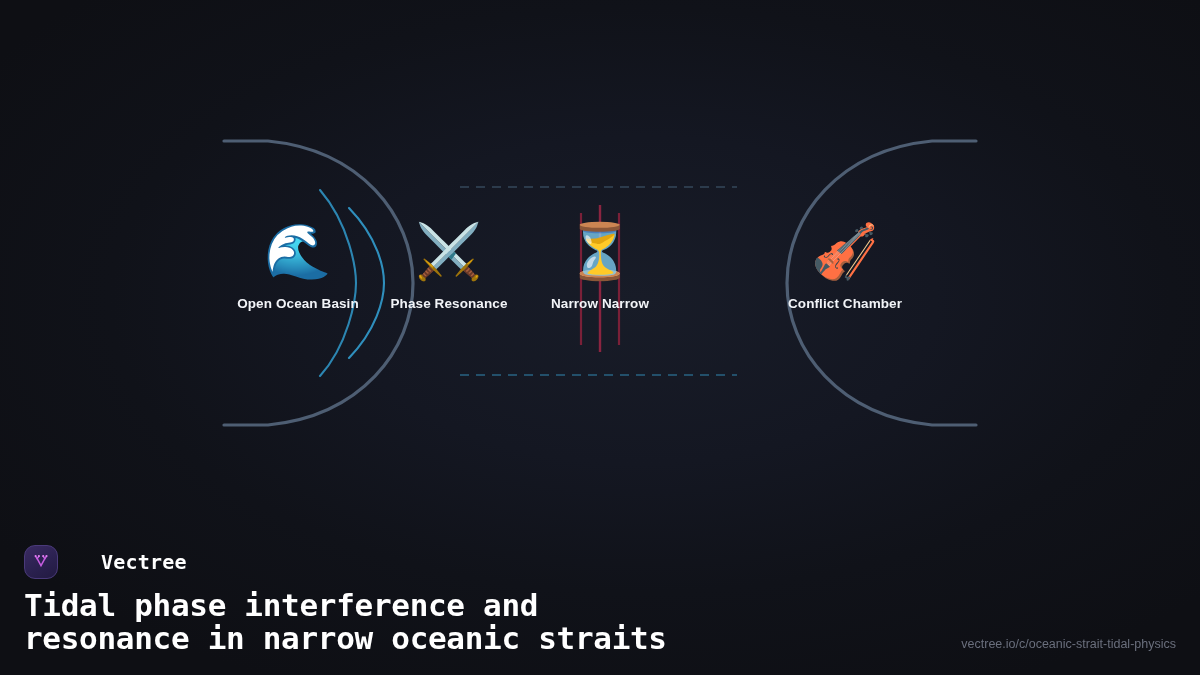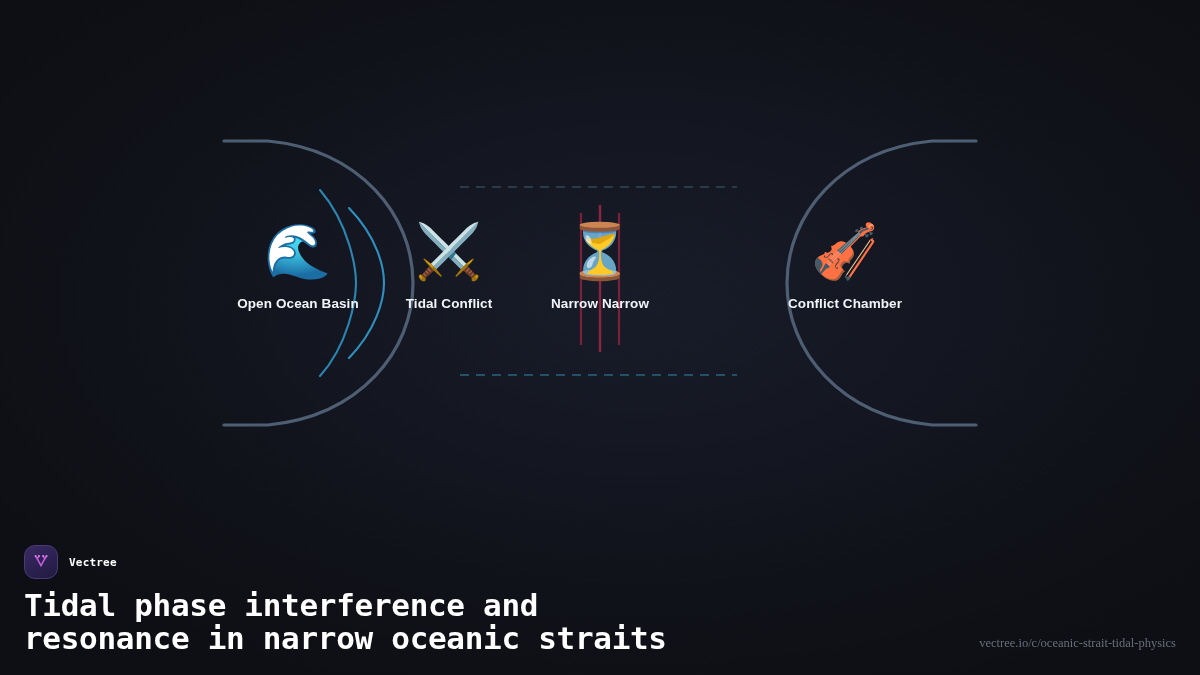--- a/index.html
+++ b/index.html
@@ -47,32 +47,32 @@
   #brandrow { display:flex; align-items:center; gap:11px; height:34px; margin-bottom:10px; }
   #logo {
     width:34px; height:34px; border-radius:11px;
     background:linear-gradient(150deg,#3a2a62 0%, #2b2150 55%, #221a41 100%);
     border:1px solid #4a3a7a;
     display:flex; align-items:center; justify-content:center;
     flex:0 0 auto;
   }
   #brandname {
     font-family:"DejaVu Sans Mono","Liberation Mono",monospace;
-    font-size:11px; font-weight:bold; color:#ffffff; letter-spacing:.2px;
+    font-size:20px; font-weight:bold; color:#ffffff; letter-spacing:.2px;margin-left:32px;
   }
   #titlewrap { display:flex; align-items:flex-end; justify-content:space-between; gap:16px; }
   #title {
     font-family:"DejaVu Sans Mono","Liberation Mono",monospace;
     font-size:31px; font-weight:bold; color:#ffffff;
     line-height:1.08; letter-spacing:-.3px;
     white-space:pre-line;
     max-width:830px;
   }
   #url {
-    font-family:Liberation Serif, serif;
+    font-family:Liberation Sans, sans-serif;
     font-size:12.5px; color:#6a6f7d; white-space:nowrap;
     padding-bottom:5px;
     text-align:center;
   }
 </style>
 </head>
 <body>
 
 <div id="stage">
 
@@ -95,21 +95,21 @@
     <line x1="619" y1="213" x2="619" y2="345" stroke="#7a2038" stroke-width="2.2" stroke-linecap="butt"></line>
   </svg>
 
   <div class="node" style="left:298px; top:265px;">
     <div class="emoji">🌊</div>
     <div class="nlabel">Open Ocean Basin</div>
   </div>
 
   <div class="node" style="left:449px; top:265px;">
     <div class="emoji">⚔️</div>
-    <div class="nlabel">Tidal Conflict</div>
+    <div class="nlabel">Phase Resonance</div>
   </div>
 
   <div class="node" style="left:600px; top:265px;">
     <div class="emoji">⏳</div>
     <div class="nlabel">Narrow Narrow</div>
   </div>
 
   <div class="node" style="left:845px; top:265px;">
     <div class="emoji">🎻</div>
     <div class="nlabel">Conflict Chamber</div>

